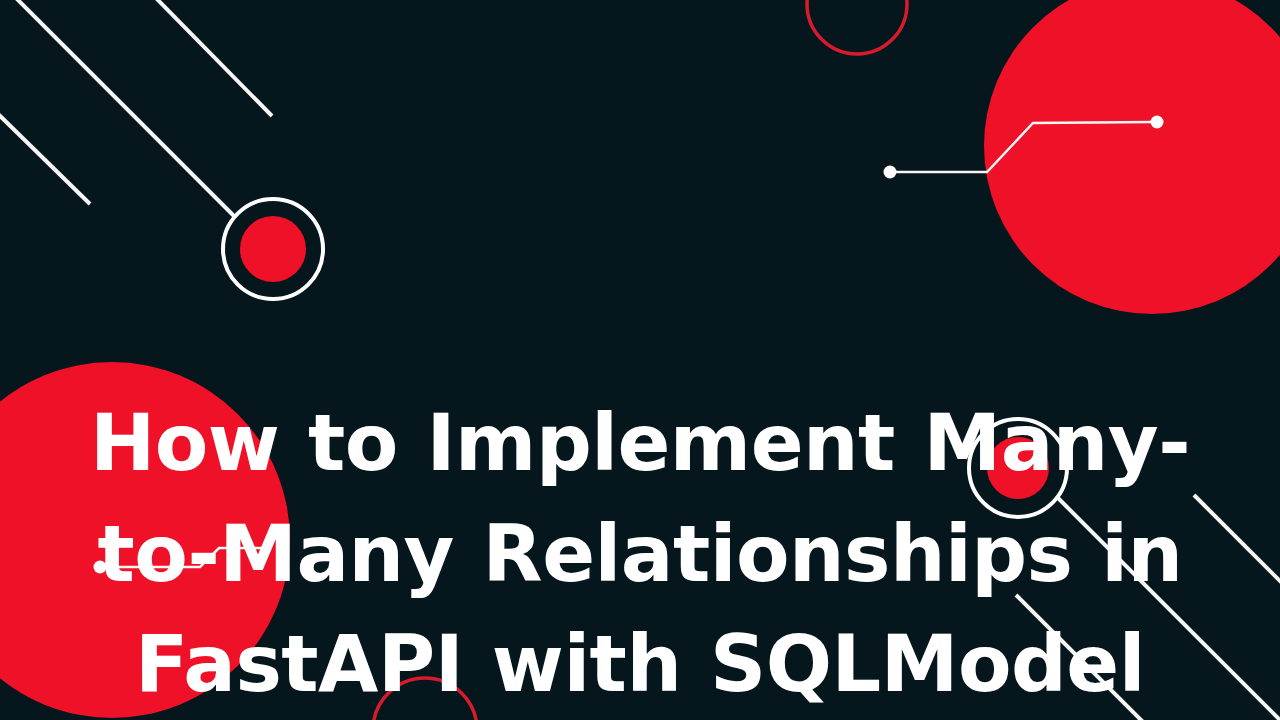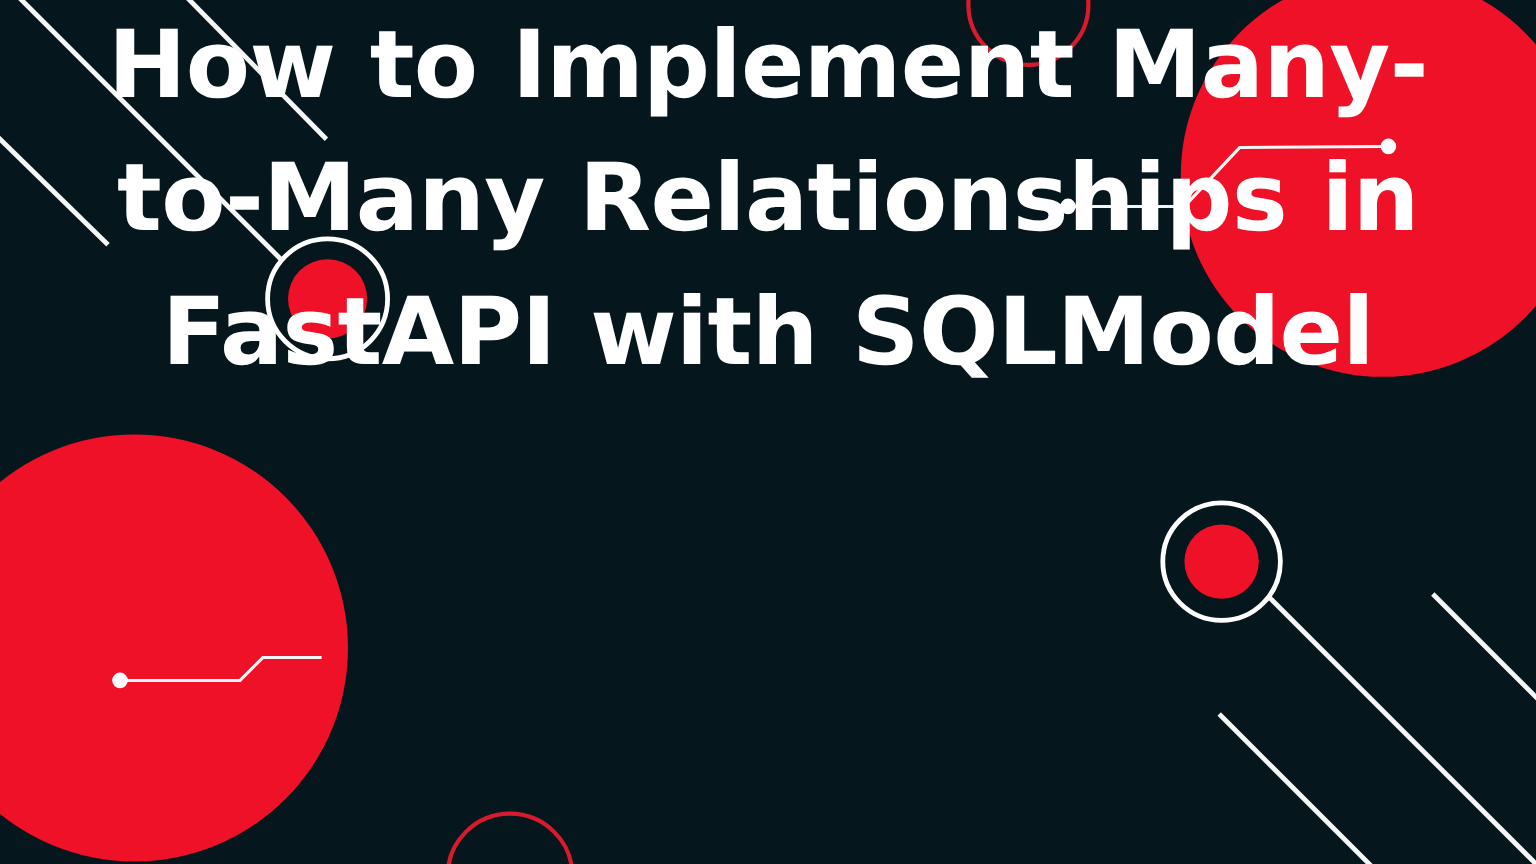--- a/index.html
+++ b/index.html
@@ -19,21 +19,21 @@
     position: absolute;
     inset: 0;
     width: 1280px;
     height: 720px;
     display: block;
   }
   #title-layer {
     position: absolute;
     inset: 0;
     display: flex;
-    align-items: flex-start;
+    align-items: flex-end;
     justify-content: center;
     z-index: 5;
     pointer-events: none;
   }
   #slide-title {
     width: 1180px;
     text-align: center;
     color: #ffffff;
     font-family: "DejaVu Sans", sans-serif;
     font-weight: 700;

